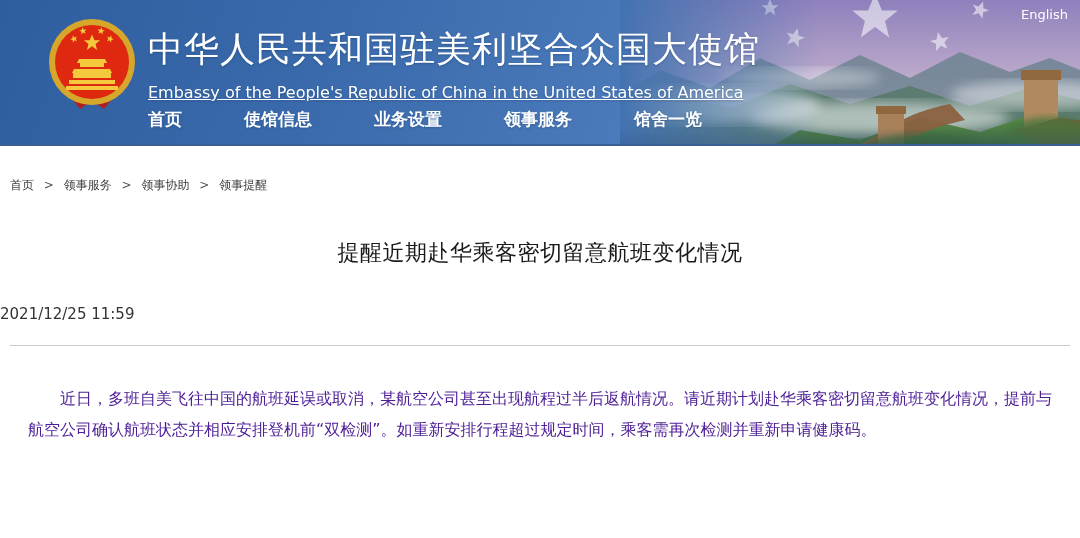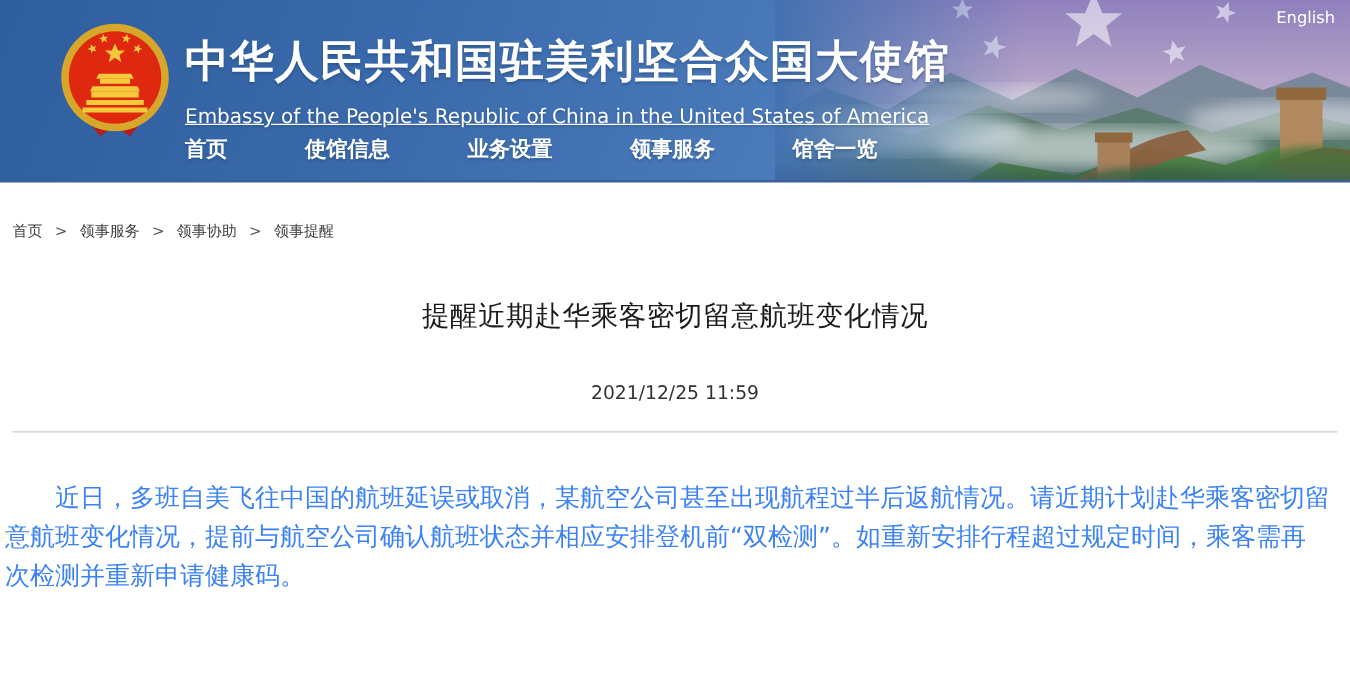--- a/index.html
+++ b/index.html
@@ -29,21 +29,21 @@
     color: #ffffff; font-size: 13px; z-index: 5;
     text-decoration: none; cursor: pointer;
   }
   .emblem-wrap {
     position: absolute; left: 46px; top: 17px; z-index: 4;
   }
   .title-block {
     position: absolute; left: 148px; top: 26px; z-index: 4; color: #ffffff;
   }
   .site-title-zh {
-    font-size: 35px; font-weight: bold; letter-spacing: 1px;
+    font-size: 35px; font-weight: normal; letter-spacing: 1px;
     white-space: nowrap;
     text-shadow: 0 1px 2px rgba(20,50,90,.35);
   }
   .site-title-en {
     font-size: 16px; margin-top: 10px; white-space: nowrap;
     text-shadow: 0 1px 2px rgba(20,50,90,.35);
     text-decoration: underline;
   }
   .main-nav {
     position: absolute; left: 148px; bottom: 13px; z-index: 4;
@@ -65,31 +65,31 @@
 
   
   .article-title {
     margin-top: 44px;
     text-align: center;
     font-size: 22px; font-weight: normal; color: #1a1a1a;
     letter-spacing: .5px;
   }
   .article-date {
     margin-top: 37px;
-    text-align: center;
+    text-align: left;
     font-size: 15px; color: #333333;
   }
   .divider {
     margin: 22px 10px 0 10px;
     border-top: 1px solid #cccccc;
     height: 0;
   }
   .article-body {
-    margin: 37px 16px 0 4px;
-    font-size: 20px; line-height: 31px; color: #3b82f6;
+    margin: 37px 16px 0 28px;
+    font-size: 16px; line-height: 31px; color: #4c1d95;
   }
   .article-body p { margin: 0; text-indent: 2em; }
 </style>
 </head>
 <body>
 
 <header class="site-header">
 
   <div class="header-image">
     <svg width="460" height="163" viewBox="0 0 460 163" xmlns="http://www.w3.org/2000/svg">

